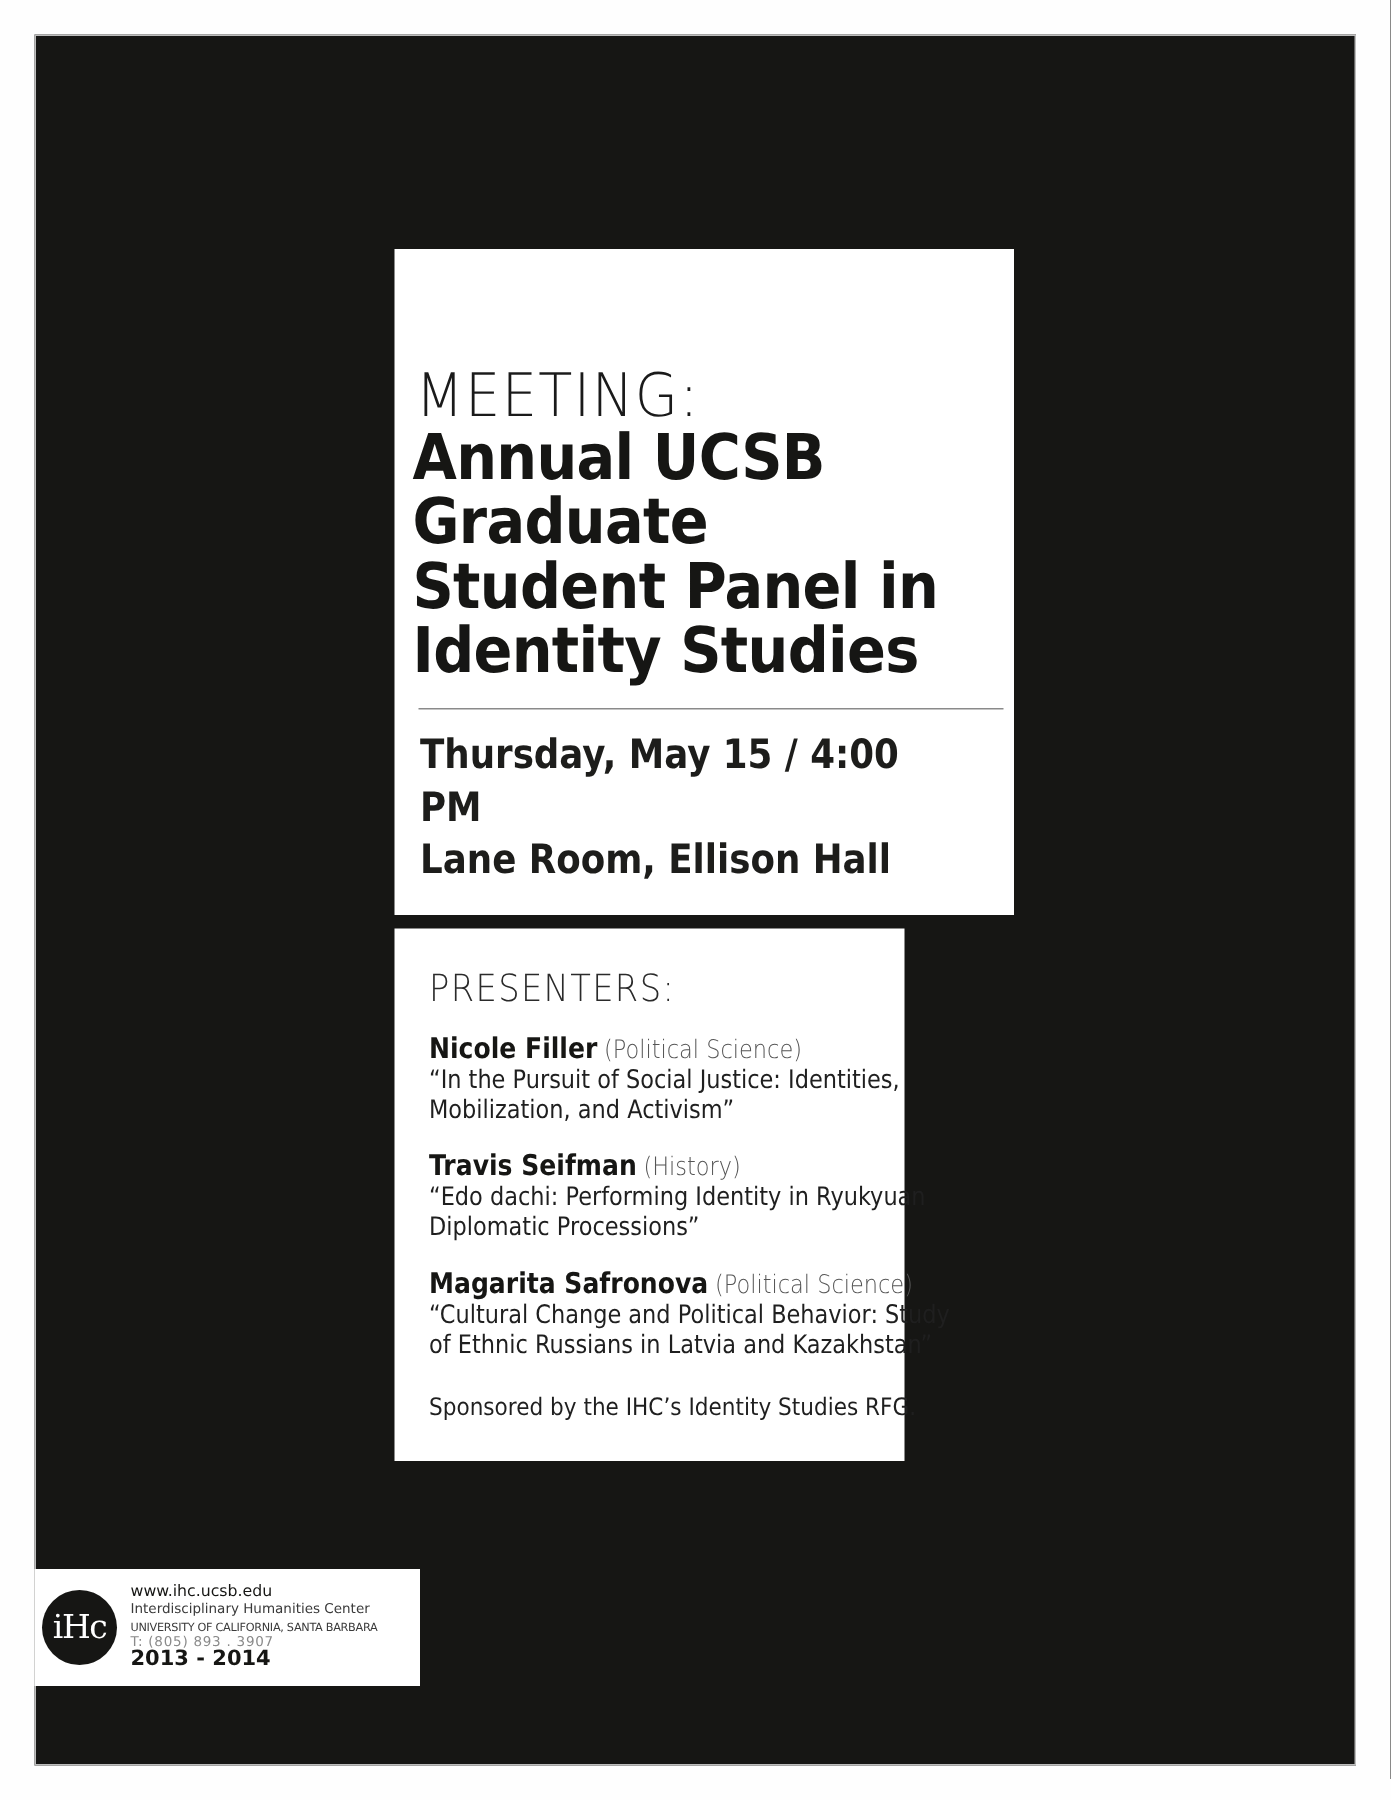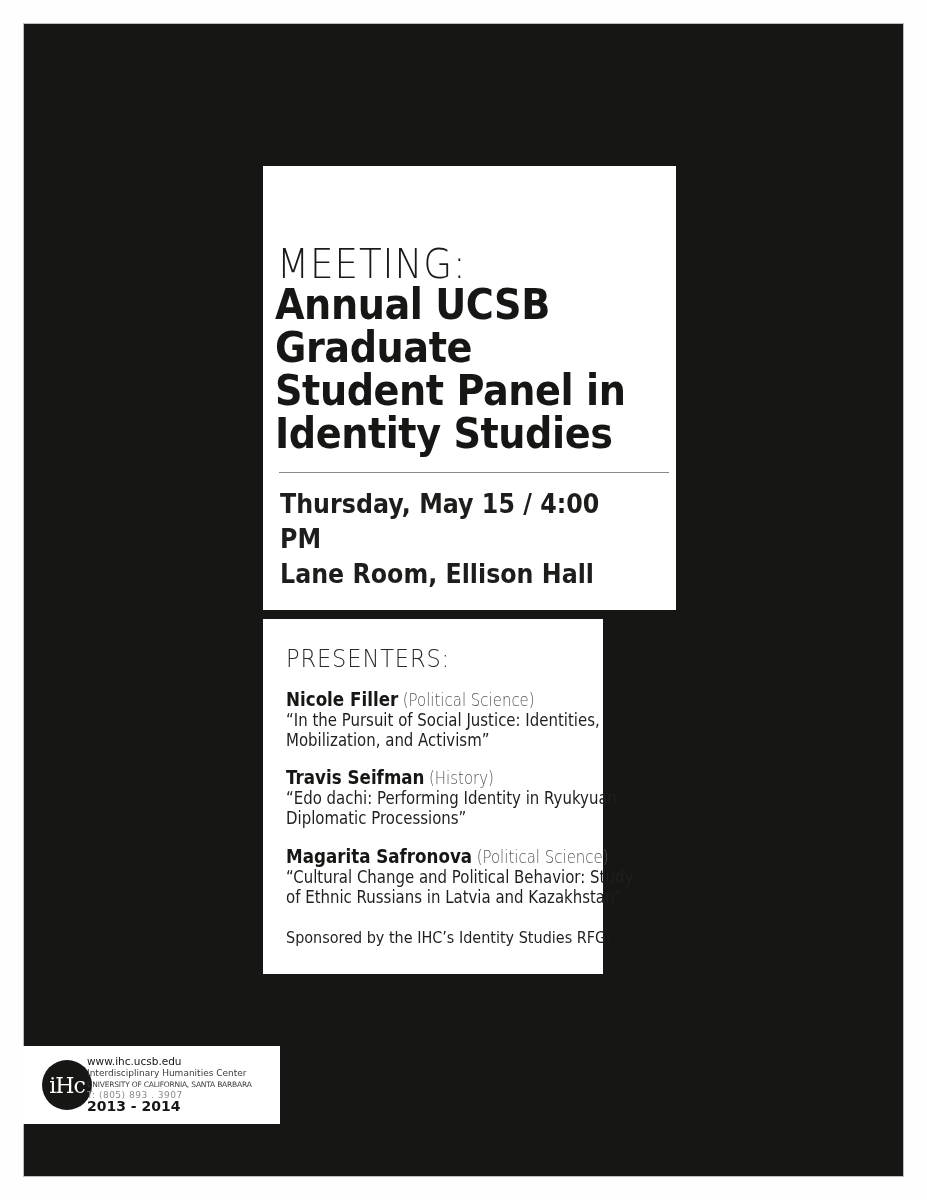--- a/index.html
+++ b/index.html
@@ -54,21 +54,21 @@
     position: absolute; left: 23px; top: 309px; width: 420px;
     font-size: 16px; line-height: 20px; color: #1f1f1f;
     transform: scaleX(0.9); transform-origin: left top;
   }
 
   .footer {
     position: absolute; left: 23px; top: 1046px; width: 257px; height: 78px;
     background: #ffffff; box-sizing: border-box;
   }
   .logo {
-    position: absolute; left: 19px; top: 14px; width: 50px; height: 50px; border-radius: 50%;
+    position: absolute; left: 5px; top: 14px; width: 50px; height: 50px; border-radius: 50%;
     background: #161614; color: #fff; display: flex; align-items: center; justify-content: center;
     font-family: "DejaVu Serif", serif; font-size: 22px; letter-spacing: -1px;
   }
   .footer-text { position: absolute; left: 64px; top: 9px; line-height: 11px; }
   .f-url { font-weight: normal; font-size: 10.5px; color: #161614; line-height: 13px; }
   .f-org { font-size: 9px; color: #3a3a3a; }
   .f-uni { font-size: 7.5px; color: #3a3a3a; letter-spacing: -0.2px; text-align: center; }
   .f-phone { font-size: 9px; color: #8a8a8a; letter-spacing: 0.5px; }
   .f-year { font-size: 14px; color: #161614; font-weight: bold; }
 </style>

